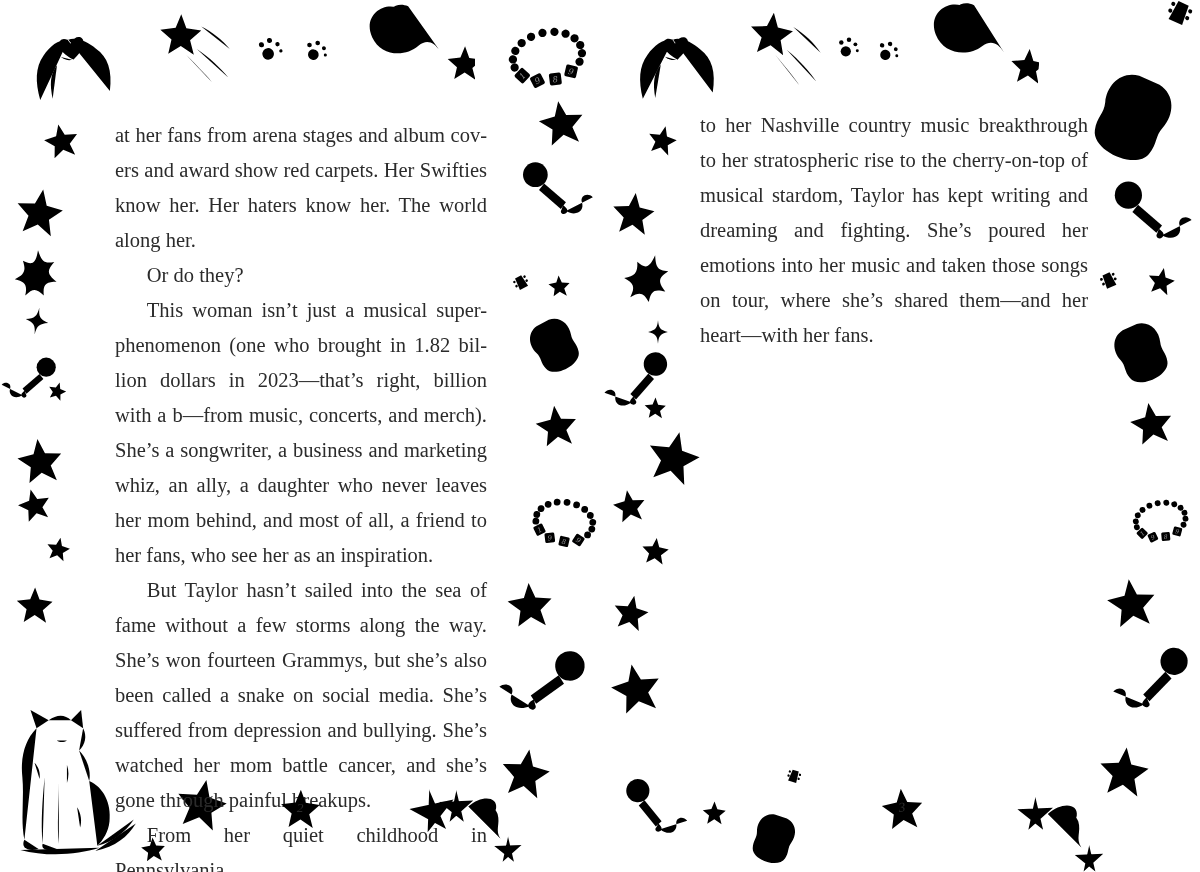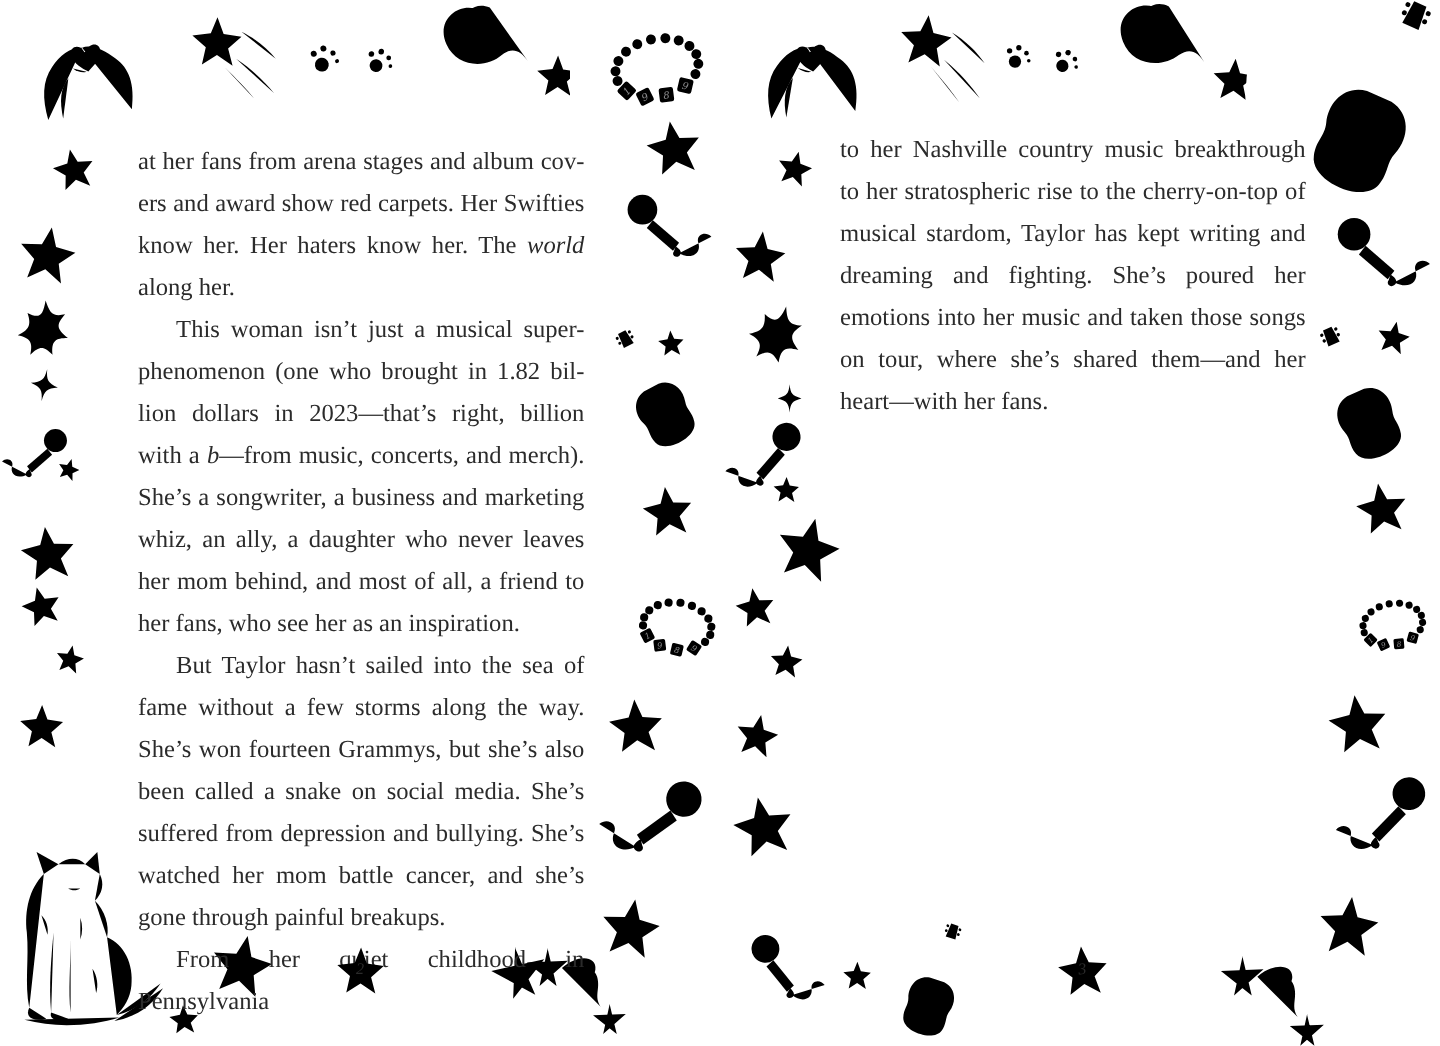--- a/index.html
+++ b/index.html
@@ -8,21 +8,21 @@
         font-family:"Liberation Serif",serif;}
   .defs{position:absolute;width:0;height:0;overflow:hidden;}
   .doodle{position:absolute;color:var(--doodle,#8c8c8e);}
   .doodle.thin{--sw:1.6;color:var(--doodle-light,#9fa0a2);}
   .doodle.bold{--sw:3;color:var(--doodle-bold,#757578);}
   .bead-digit{fill:currentColor;stroke:none !important;font:italic 9px "DejaVu Serif",serif;}
   .col{position:absolute;color:var(--ink,#2b2b2b);font-size:20.5px;line-height:35px;
        text-align:justify;}
   .col p{margin:0;}
   .col p.indent{text-indent:1.55em;}
-  .it{font-style:italic;}
+  .it{}
   .badge{position:absolute;}
   .badge svg{position:absolute;inset:0;width:100%;height:100%;color:var(--badge,#1d1d1d);--sw:2.6;}
   .badge span{position:absolute;left:0;right:0;top:50%;transform:translateY(-58%);
       text-align:center;font:italic 13.5px "Liberation Serif",serif;color:var(--ink,#2b2b2b);}
 </style>
 </head>
 <body>
 
 <div class="page">
 
@@ -323,20 +323,21 @@
       <svg viewBox="0 0 100 100" class="doodle thin" style="left: 1096px; top: 743px; width: 55px; height: 57px; transform: rotate(5deg);">
         <use href="#sym-star"></use>
       </svg>
       <svg viewBox="0 0 120 110" class="doodle" style="left: 1005px; top: 788px; width: 110px; height: 84px; transform: rotate(0deg);">
         <use href="#sym-squiggle-star"></use>
       </svg>
     </div>
 
   <div class="col" style="left:115px;top:118px;width:372px;">
       <p class="para"><span>at her fans from arena stages and album cov­ers and award show red carpets. Her Swifties know her. Her haters know her. The </span><span class="it">world</span><span> along her.</span></p>
+      <p class="para indent"><span>Or do they?</span></p>
       <p class="para indent"><span>This woman isn’t just a musical super-phenomenon (one who brought in 1.82 bil­lion dollars in 2023—that’s right, billion with a </span><span class="it">b</span><span>—from music, concerts, and merch). She’s a songwriter, a business and marketing whiz, an ally, a daughter who never leaves her mom behind, and most of all, a friend to her fans, who see her as an inspiration.</span></p>
       <p class="para indent"><span>But Taylor hasn’t sailed into the sea of fame without a few storms along the way. She’s won fourteen Grammys, but she’s also been called a snake on social media. She’s suffered from depression and bullying. She’s watched her mom battle cancer, and she’s gone through painful breakups.</span></p>
       <p class="para indent"><span>From her quiet childhood in Pennsylvania</span></p>
     </div>
 
   <div class="col" style="left:700px;top:108px;width:388px;">
       <p class="para"><span>to her Nashville country music breakthrough to her stratospheric rise to the cherry-on-top of musical stardom, Taylor has kept writ­ing and dreaming and fighting. She’s poured her emotions into her music and taken those songs on tour, where she’s shared them—and her heart—with her fans.</span></p>
     </div>
 
   <div class="badge" style="left:276px;top:787px;width:48px;height:44px;">

